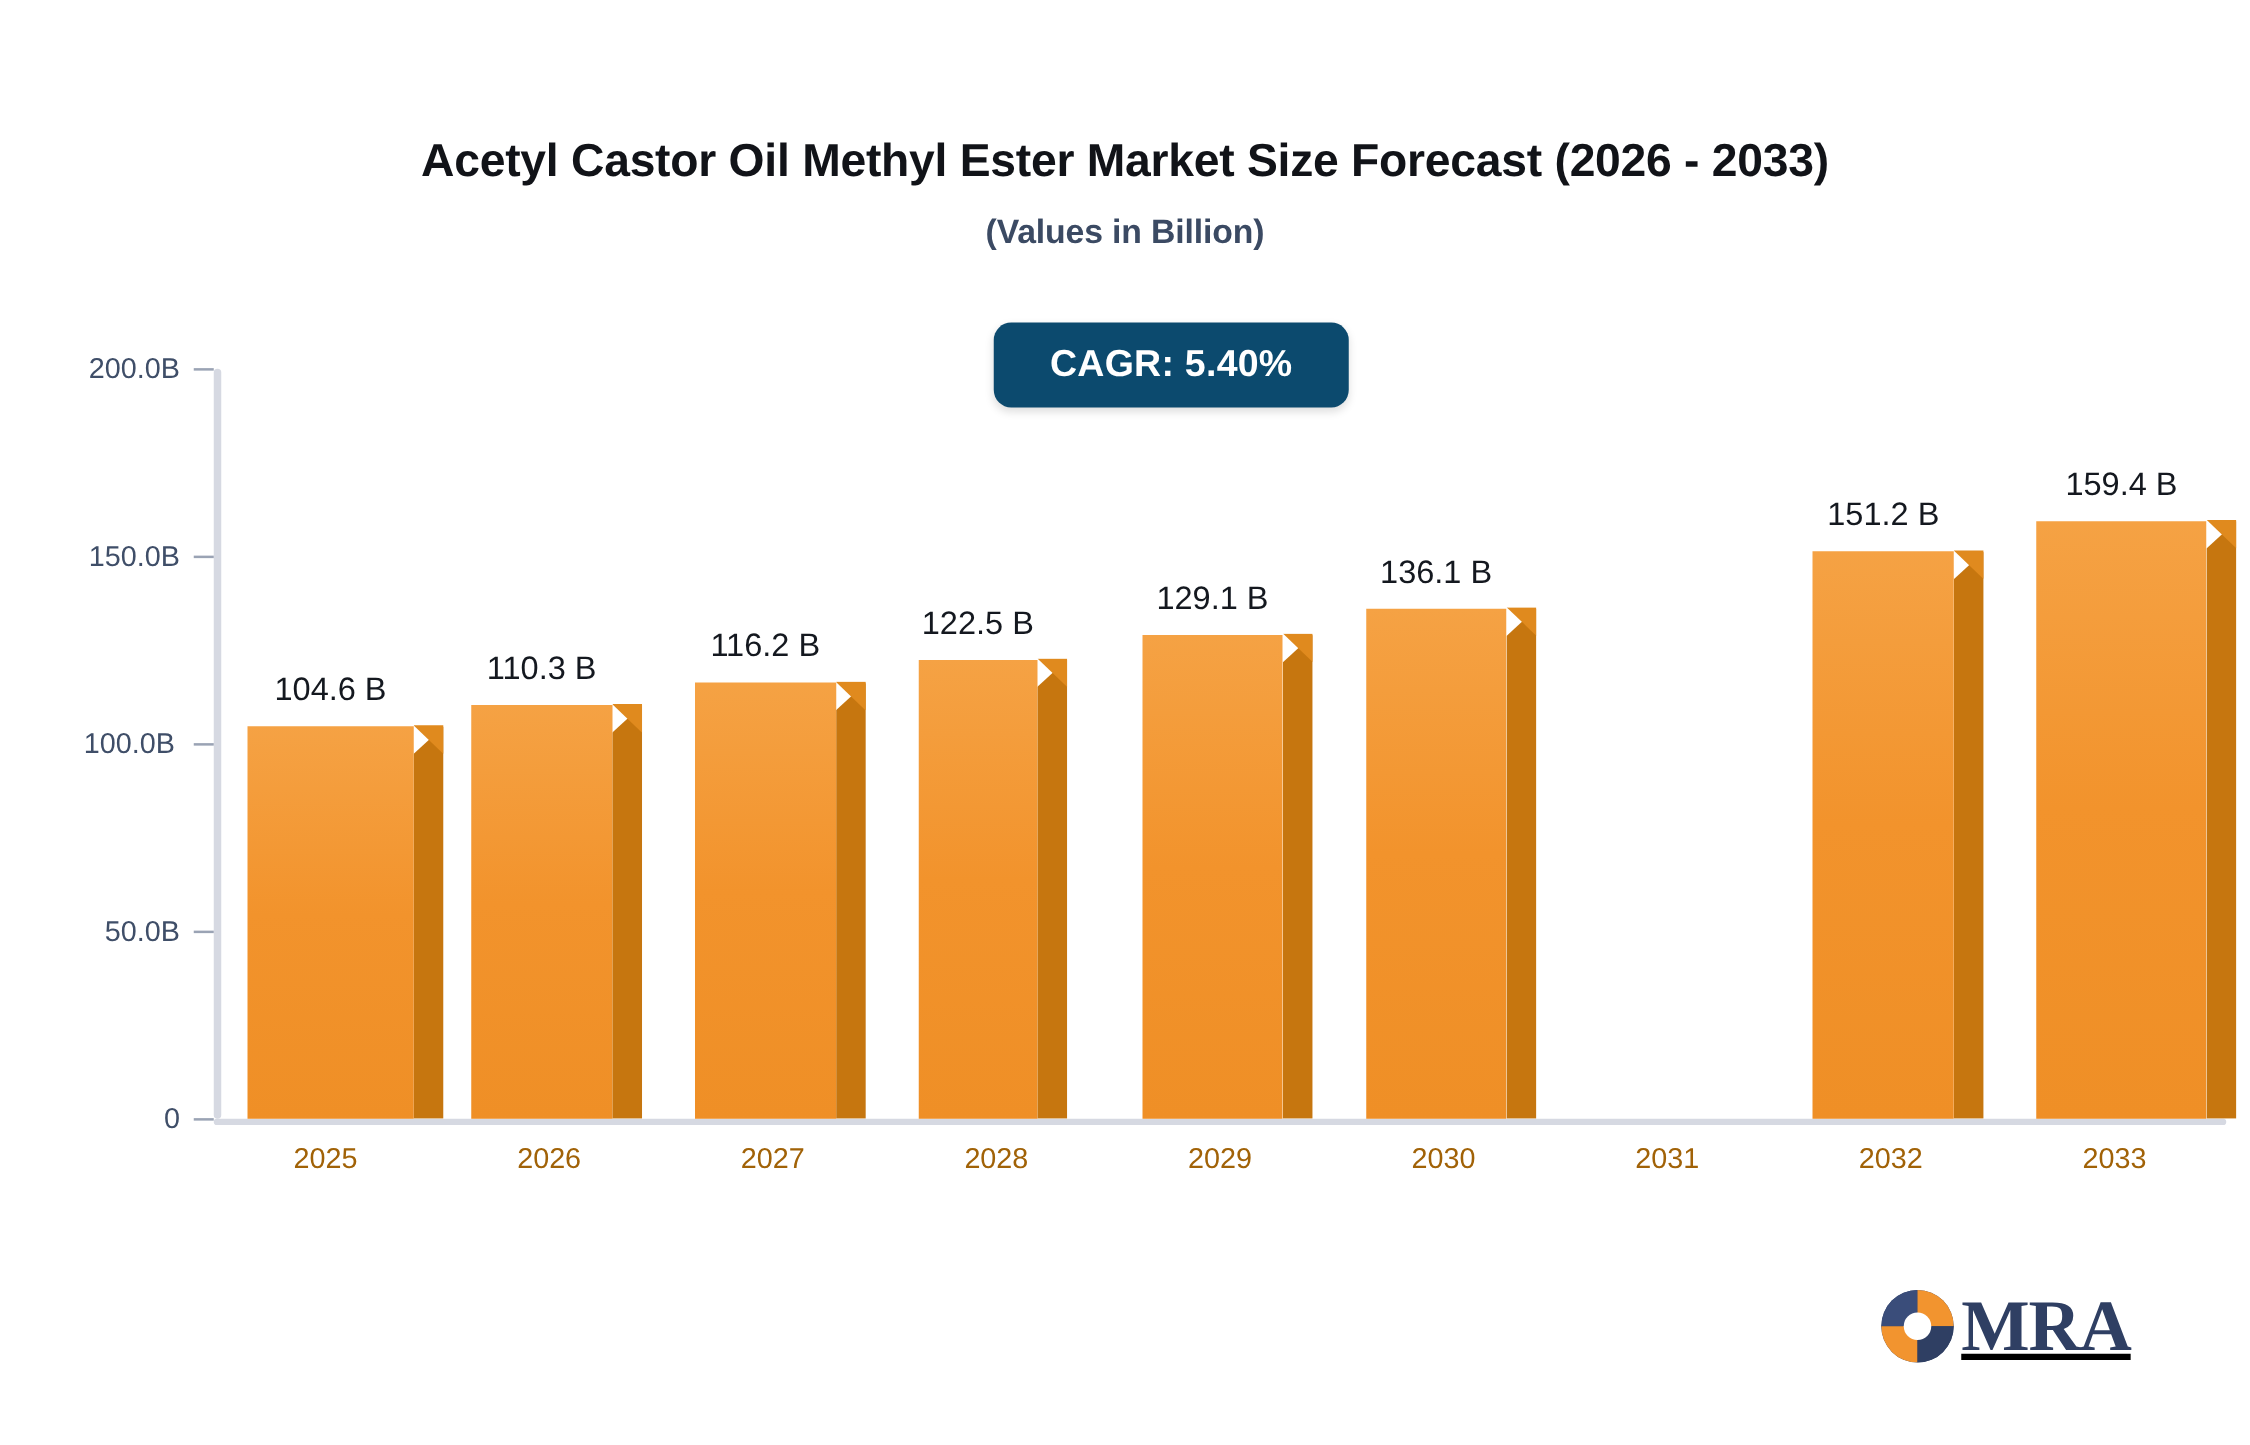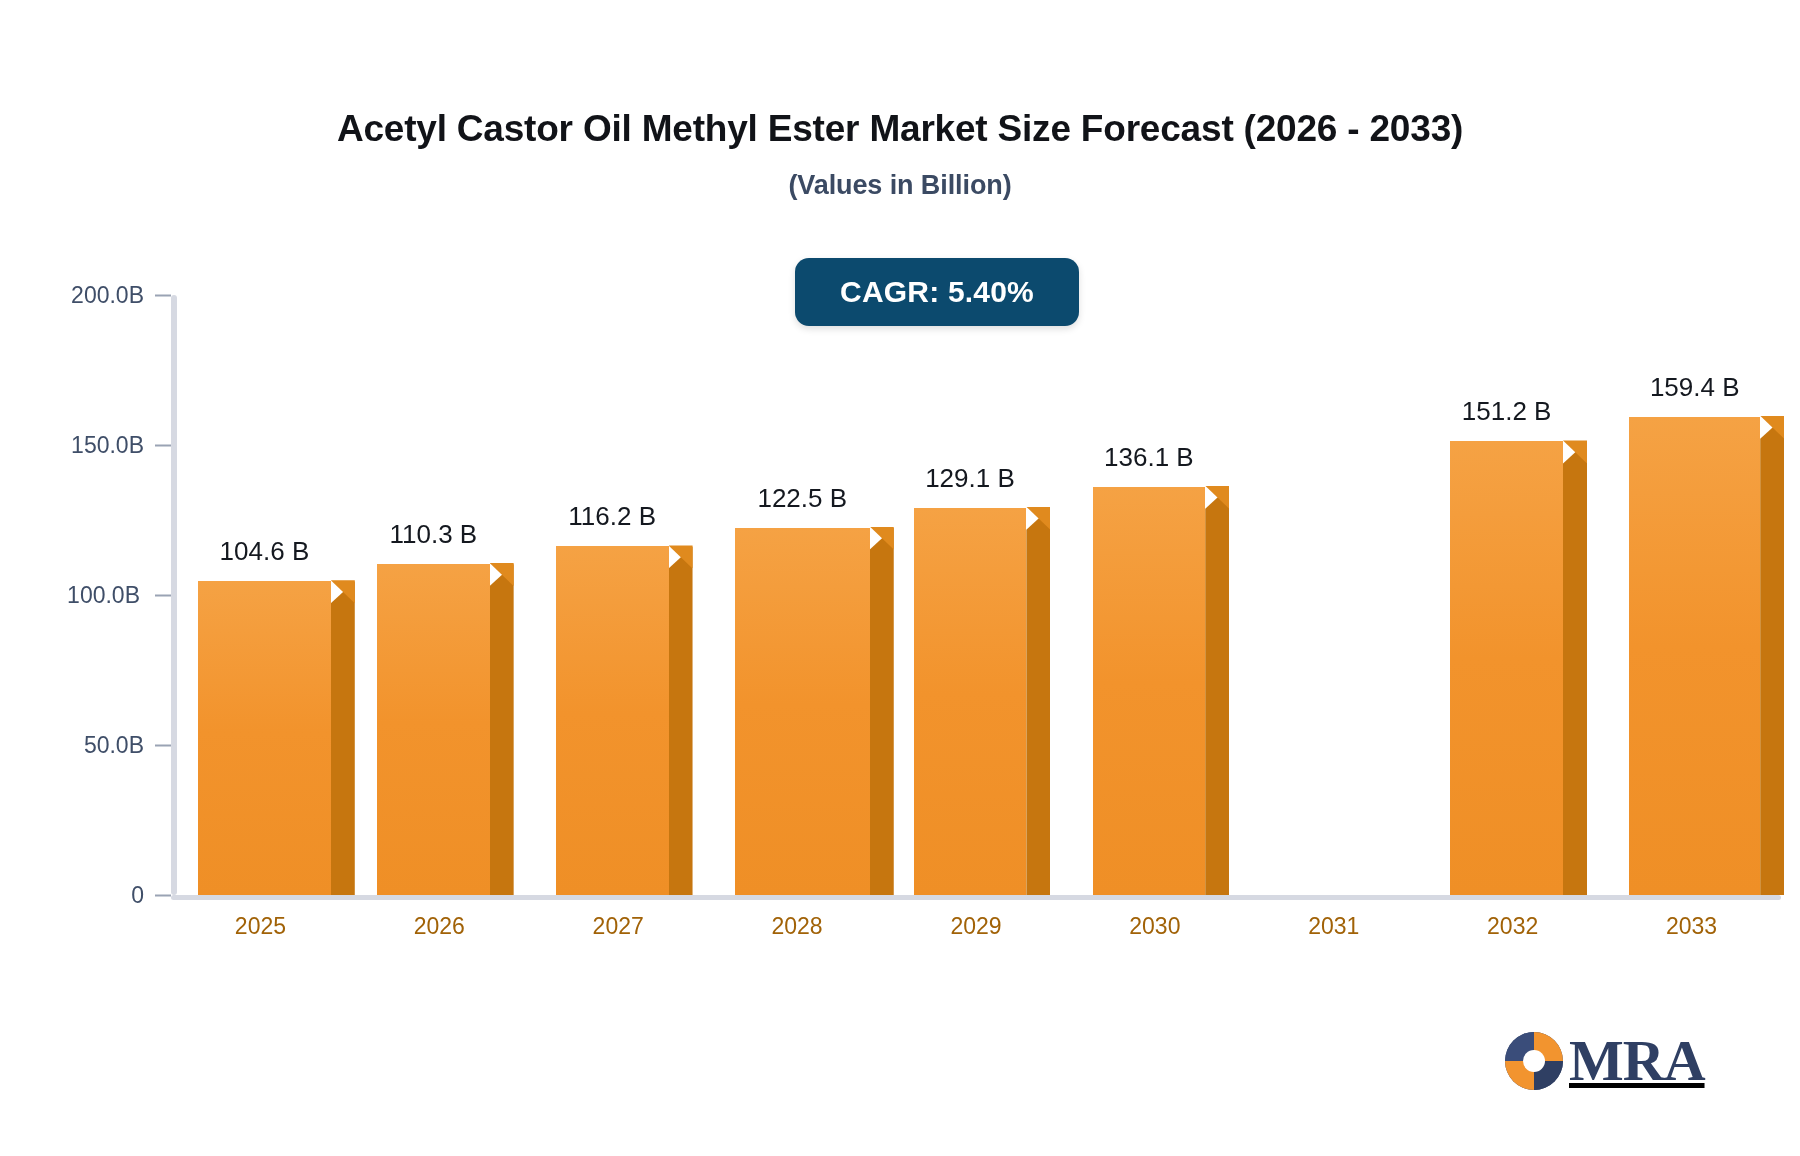--- a/index.html
+++ b/index.html
@@ -281,21 +281,21 @@
           <div class="bar-label">110.3 B</div>
         </div>
         <div class="bar-group" style="left: 384.872px; width: 112.7px; height: 348.6px;">
           <div class="bar-3d" style="height: 348.6px;">
             <div class="bar-front"></div>
             <div class="bar-side"></div>
             <div class="bar-top"></div>
           </div>
           <div class="bar-label">116.2 B</div>
         </div>
-        <div class="bar-group" style="left: 563.761px; width: 135px; height: 367.5px;">
+        <div class="bar-group" style="left: 563.761px; width: 95px; height: 367.5px;">
           <div class="bar-3d" style="height: 367.5px;">
             <div class="bar-front"></div>
             <div class="bar-side"></div>
             <div class="bar-top"></div>
           </div>
           <div class="bar-label">122.5 B</div>
         </div>
         <div class="bar-group" style="left: 742.65px; width: 112.7px; height: 387.3px;">
           <div class="bar-3d" style="height: 387.3px;">
             <div class="bar-front"></div>
@@ -313,21 +313,21 @@
           <div class="bar-label">136.1 B</div>
         </div>
         <div class="bar-group" style="left: 1279.32px; width: 112.7px; height: 453.6px;">
           <div class="bar-3d" style="height: 453.6px;">
             <div class="bar-front"></div>
             <div class="bar-side"></div>
             <div class="bar-top"></div>
           </div>
           <div class="bar-label">151.2 B</div>
         </div>
-        <div class="bar-group" style="left: 1458.21px; width: 131px; height: 478.2px;">
+        <div class="bar-group" style="left: 1458.21px; width: 96px; height: 478.2px; padding-left: 40px;">
           <div class="bar-3d" style="height: 478.2px;">
             <div class="bar-front"></div>
             <div class="bar-side"></div>
             <div class="bar-top"></div>
           </div>
           <div class="bar-label">159.4 B</div>
         </div>
       </div>
     <div id="xticks">
         <div class="xtick" style="left: 0px; width: 178.889px;">2025</div>

